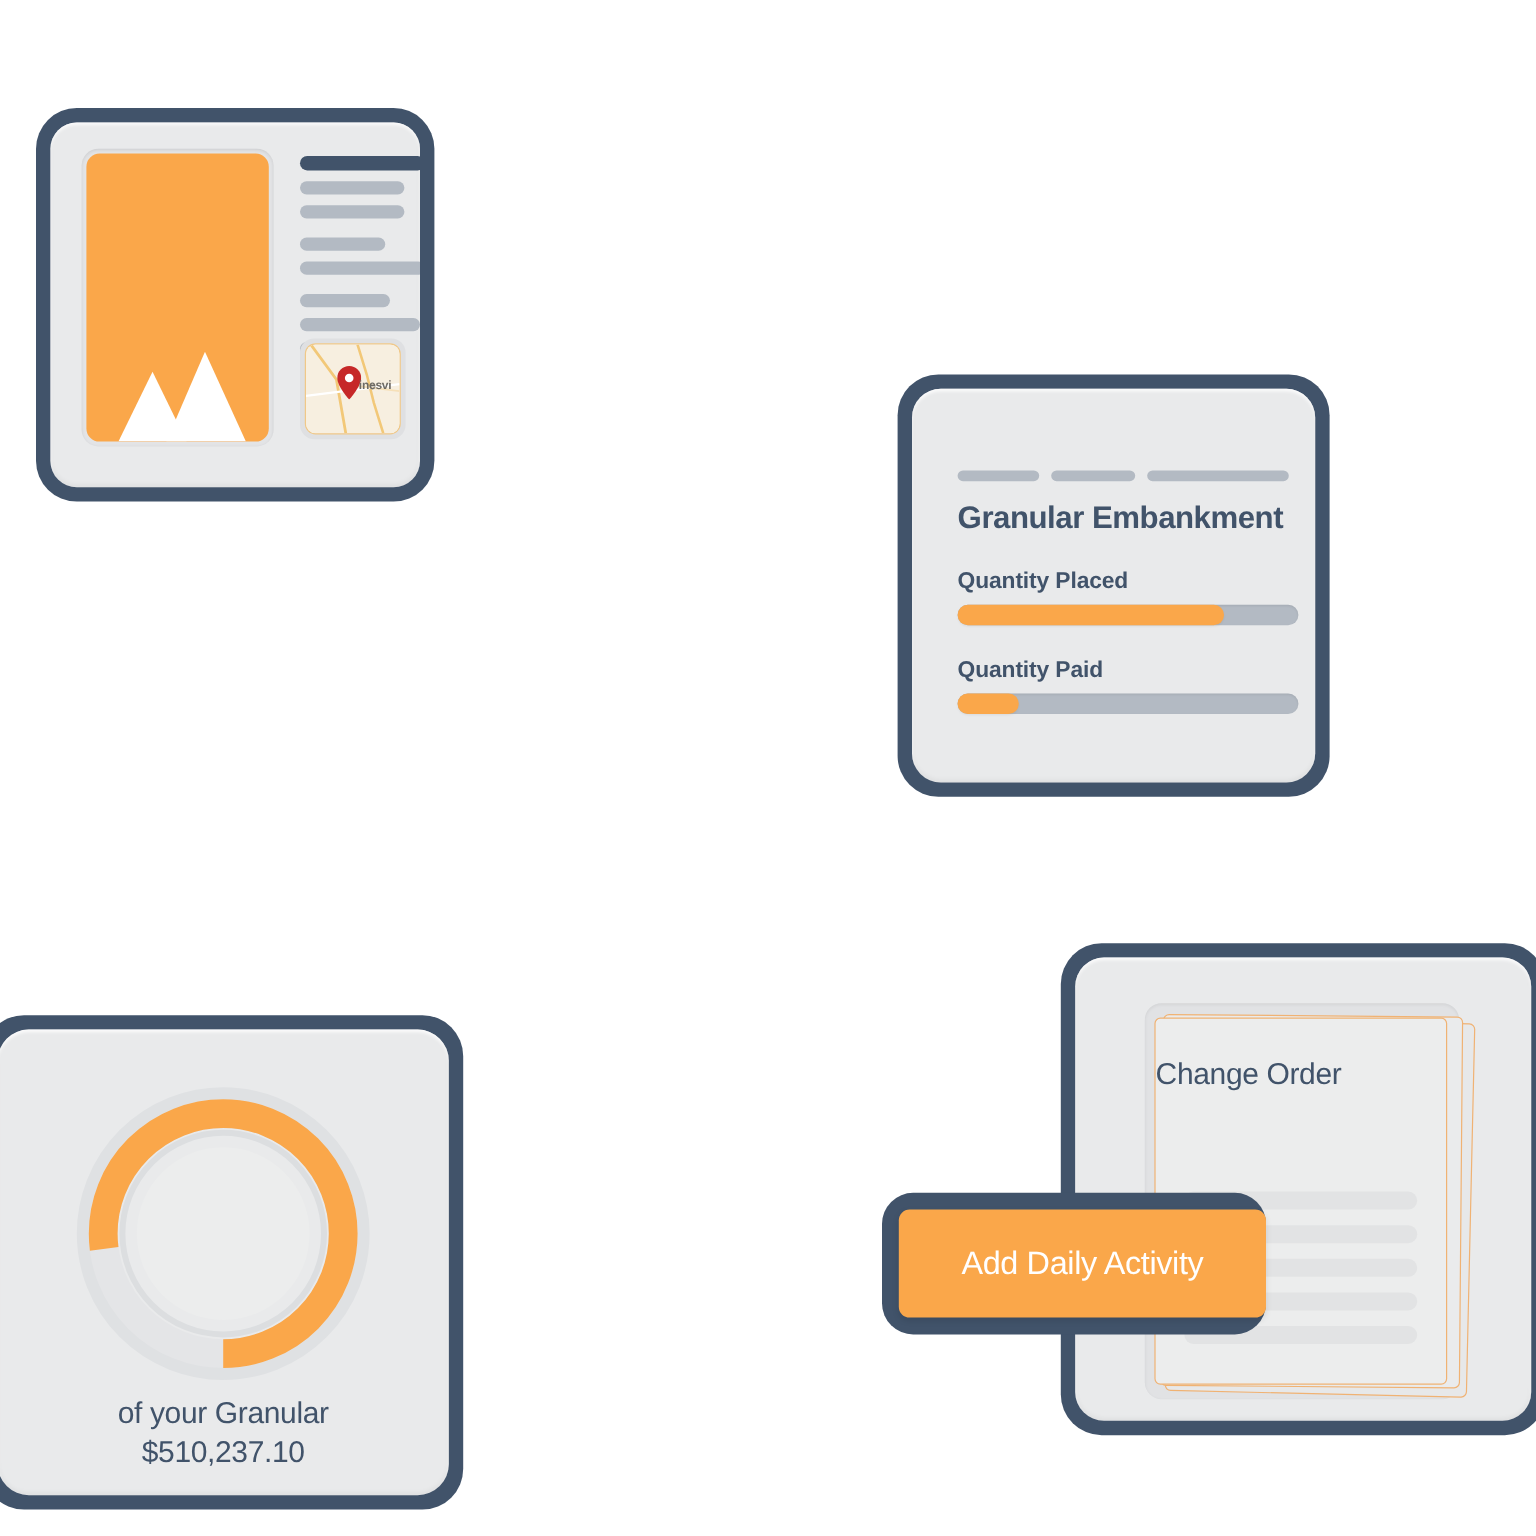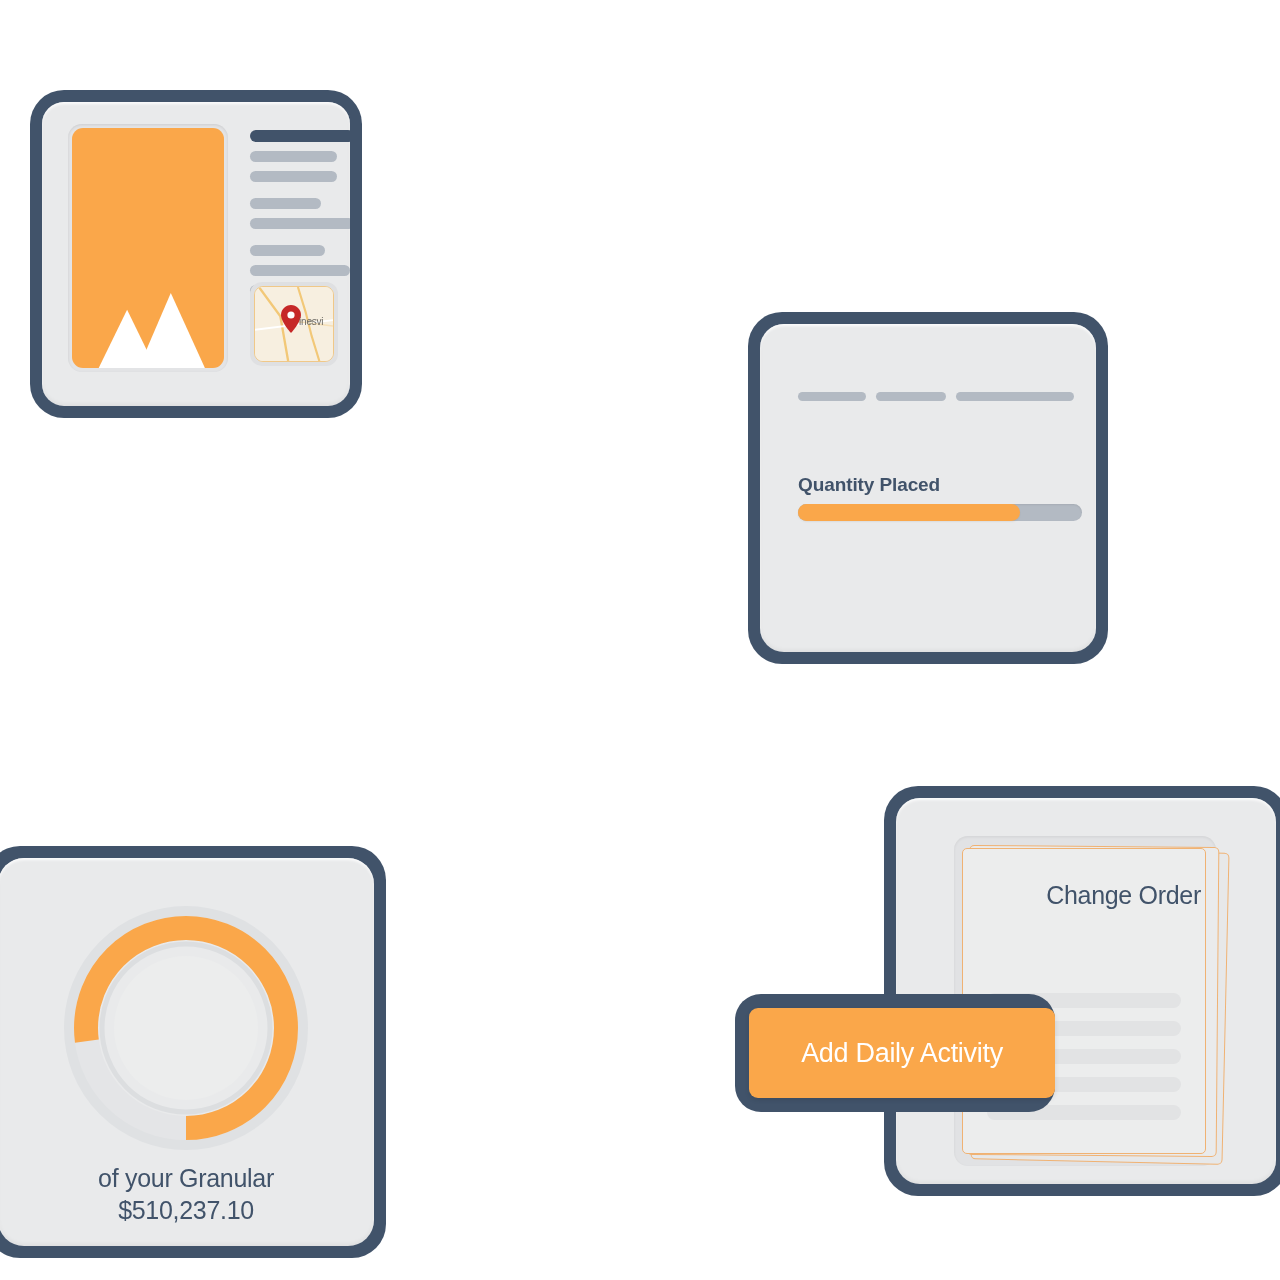--- a/index.html
+++ b/index.html
@@ -83,21 +83,21 @@
     border-radius: 9px;
     background: #f7efe0;
     border: 1px solid #f0c888;
     overflow: hidden;
   }
   .map-face svg { position: absolute; inset: 0; width: 100%; height: 100%; }
   .map-label {
     position: absolute;
     left: 44px; top: 29px;
     font-size: 10px;
-    font-weight: 400;
+    font-weight: 700;
     color: #6d6a64;
     white-space: nowrap;
     letter-spacing: -0.2px;
   }
 
   
   #card-quantities { left: 748px; top: 312px; width: 360px; height: 352px; }
 
   .pill-row {
     position: absolute;
@@ -201,21 +201,21 @@
     border: 1.5px solid #f0b273;
     border-radius: 5px;
   }
   .doc-sheet.back2 { left: 78px; top: 52px; width: 252px; height: 312px; transform: rotate(1.3deg); background:#e7e8e9; }
   .doc-sheet.back1 { left: 72px; top: 48px; width: 250px; height: 310px; transform: rotate(0.5deg); background:#eaebec; }
   .doc-sheet.front { left: 66px; top: 50px; width: 244px; height: 306px; }
 
   .doc-title {
     position: absolute;
     left: 0; right: 4px; top: 30px;
-    text-align: right;
+    text-align: left;
     font-size: 25px;
     font-weight: 400;
     line-height: 1.3;
     color: #41536a;
     letter-spacing: -0.3px;
   }
   .doc-title span { display: block; }
 
   .doc-lines { position: absolute; left: 24px; right: 24px; top: 144px; }
   .doc-line { height: 15px; border-radius: 8px; background: #e2e3e4; margin-bottom: 13px; }
@@ -306,28 +306,35 @@
 
   <div class="card" id="card-quantities">
     <div class="card-inner">
 
       <div class="pill-row">
         <div class="pill w1"></div>
         <div class="pill w2"></div>
         <div class="pill w3"></div>
       </div>
 
+      <div class="qty-title">Granular Embankment</div>
 
       <div class="meter-block m1">
         <div class="meter-label">Quantity Placed</div>
         <div class="meter-track">
           <div class="meter-fill" style="width:78%"></div>
         </div>
       </div>
 
+      <div class="meter-block m2">
+        <div class="meter-label">Quantity Paid</div>
+        <div class="meter-track">
+          <div class="meter-fill" style="width:18%"></div>
+        </div>
+      </div>
 
     </div>
   </div>
 
   <div class="card" id="card-gauge">
     <div class="card-inner">
 
       <div class="gauge-wrap">
         <svg viewBox="0 0 248 248">
 

